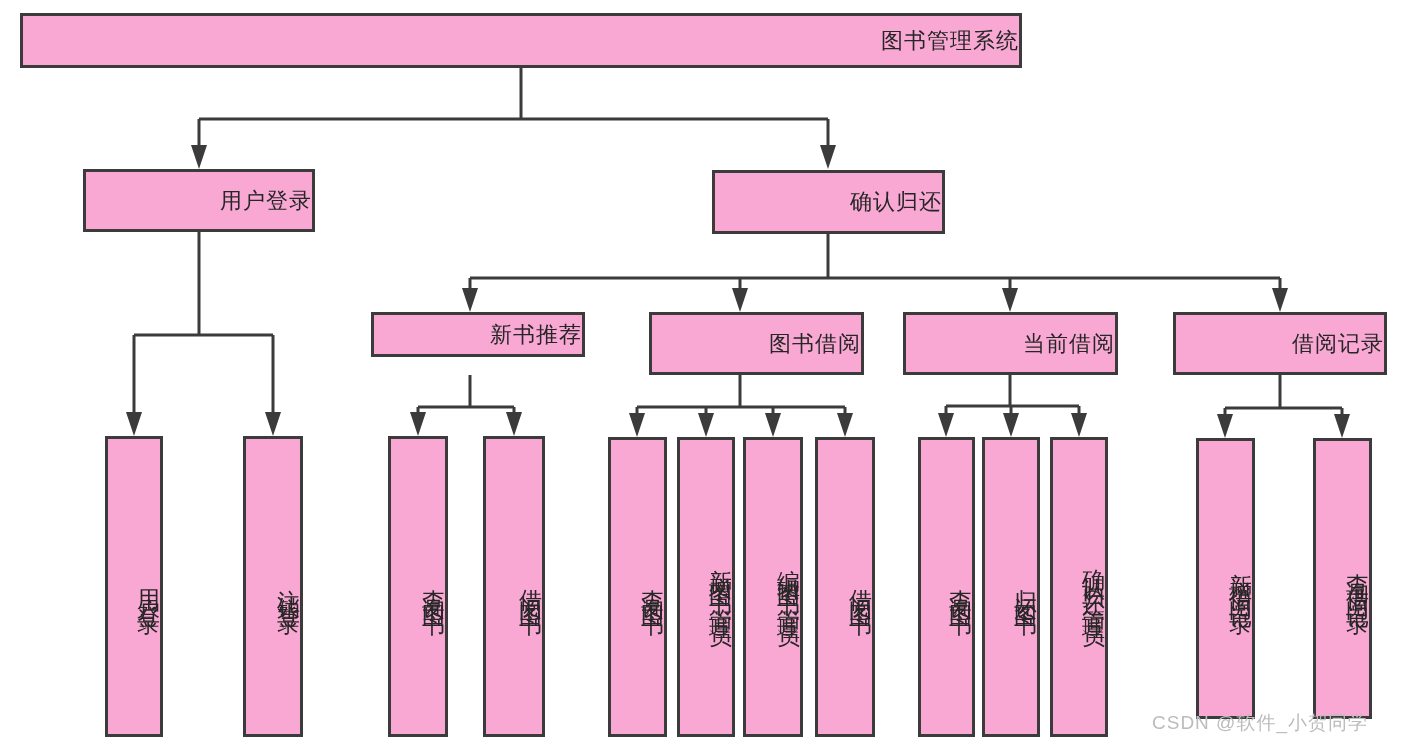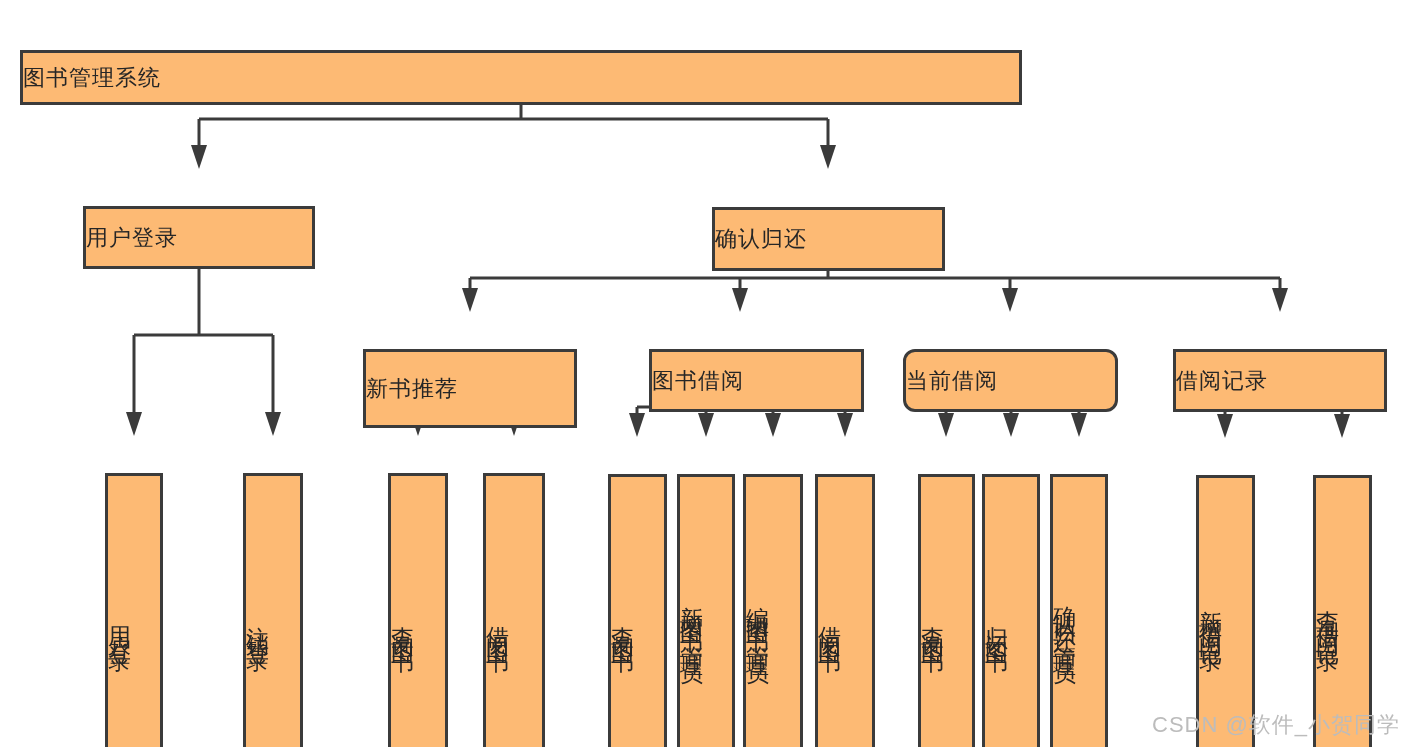--- a/index.html
+++ b/index.html
@@ -16,45 +16,44 @@
     overflow: hidden;
   }
   #wires {
     position: absolute;
     left: 0; top: 0;
     width: 1405px; height: 747px;
   }
   .box {
     position: absolute;
     border: 3px solid #3b3b3b;
-    background: #fdba74;
+    background: #f9a8d4;
     display: flex;
     align-items: center;
-    justify-content: flex-start;
+    justify-content: flex-end;
     font-size: 22px;
     color: #262626;
     letter-spacing: 1px;
     z-index: 2;
-    margin-top: 37px;
   }
   .vbox {
     font-size: 23px;
   }
   .vbox > span {
     writing-mode: vertical-rl;
     text-orientation: mixed;
     letter-spacing: 8px;
     line-height: 1;
     white-space: nowrap;
   }
   #watermark {
     position: absolute;
     left: 1152px;
     top: 710px;
-    font-size: 22px;
+    font-size: 19px;
     letter-spacing: 1px;
     color: #bcbcbc;
     z-index: 3;
     white-space: nowrap;
   }
 </style>
 </head>
 <body>
 
 <div id="stage">
@@ -136,27 +135,27 @@
     <span>图书管理系统</span>
   </div>
 
   <div class="box" style="left:83px; top:169px; width:232px; height:63px;">
     <span>用户登录</span>
   </div>
   <div class="box" style="left:712px; top:170px; width:233px; height:64px;">
     <span>确认归还</span>
   </div>
 
-  <div class="box" style="left:363px; top:312px; width:214px; height:79px;">
+  <div class="box" style="left:371px; top:312px; width:214px; height:45px;">
     <span>新书推荐</span>
   </div>
   <div class="box" style="left:649px; top:312px; width:215px; height:63px;">
     <span>图书借阅</span>
   </div>
-  <div class="box" style="left:903px; top:312px; width:215px; height:63px;border-radius:12px;">
+  <div class="box" style="left:903px; top:312px; width:215px; height:63px;">
     <span>当前借阅</span>
   </div>
   <div class="box" style="left:1173px; top:312px; width:214px; height:63px;">
     <span>借阅记录</span>
   </div>
 
   <div class="box vbox" style="left:105px; top:436px; width:58px; height:301px;">
     <span>用户登录</span>
   </div>
   <div class="box vbox" style="left:243px; top:436px; width:60px; height:301px;">

